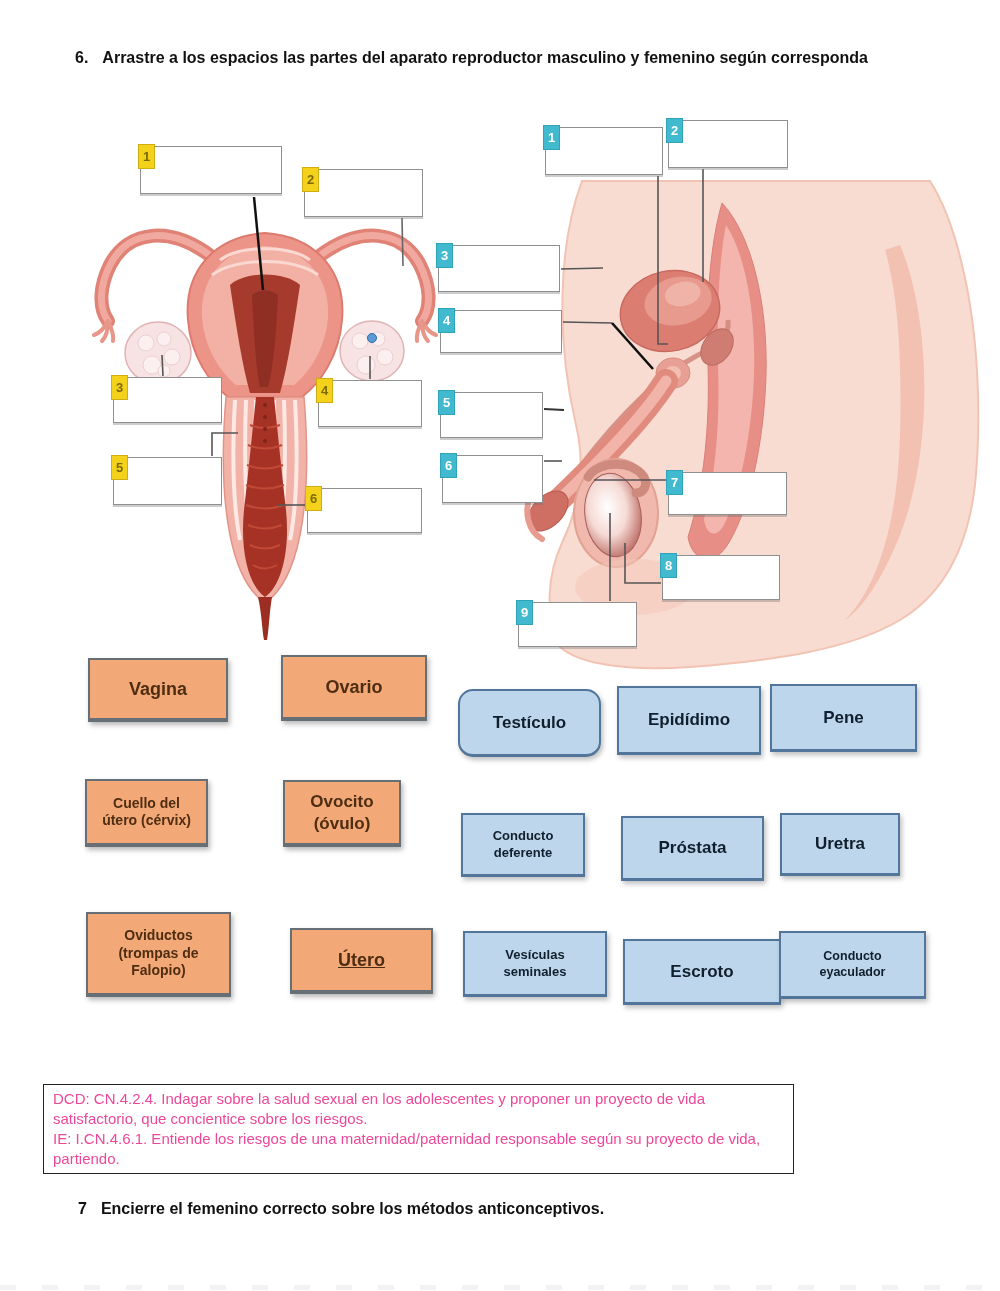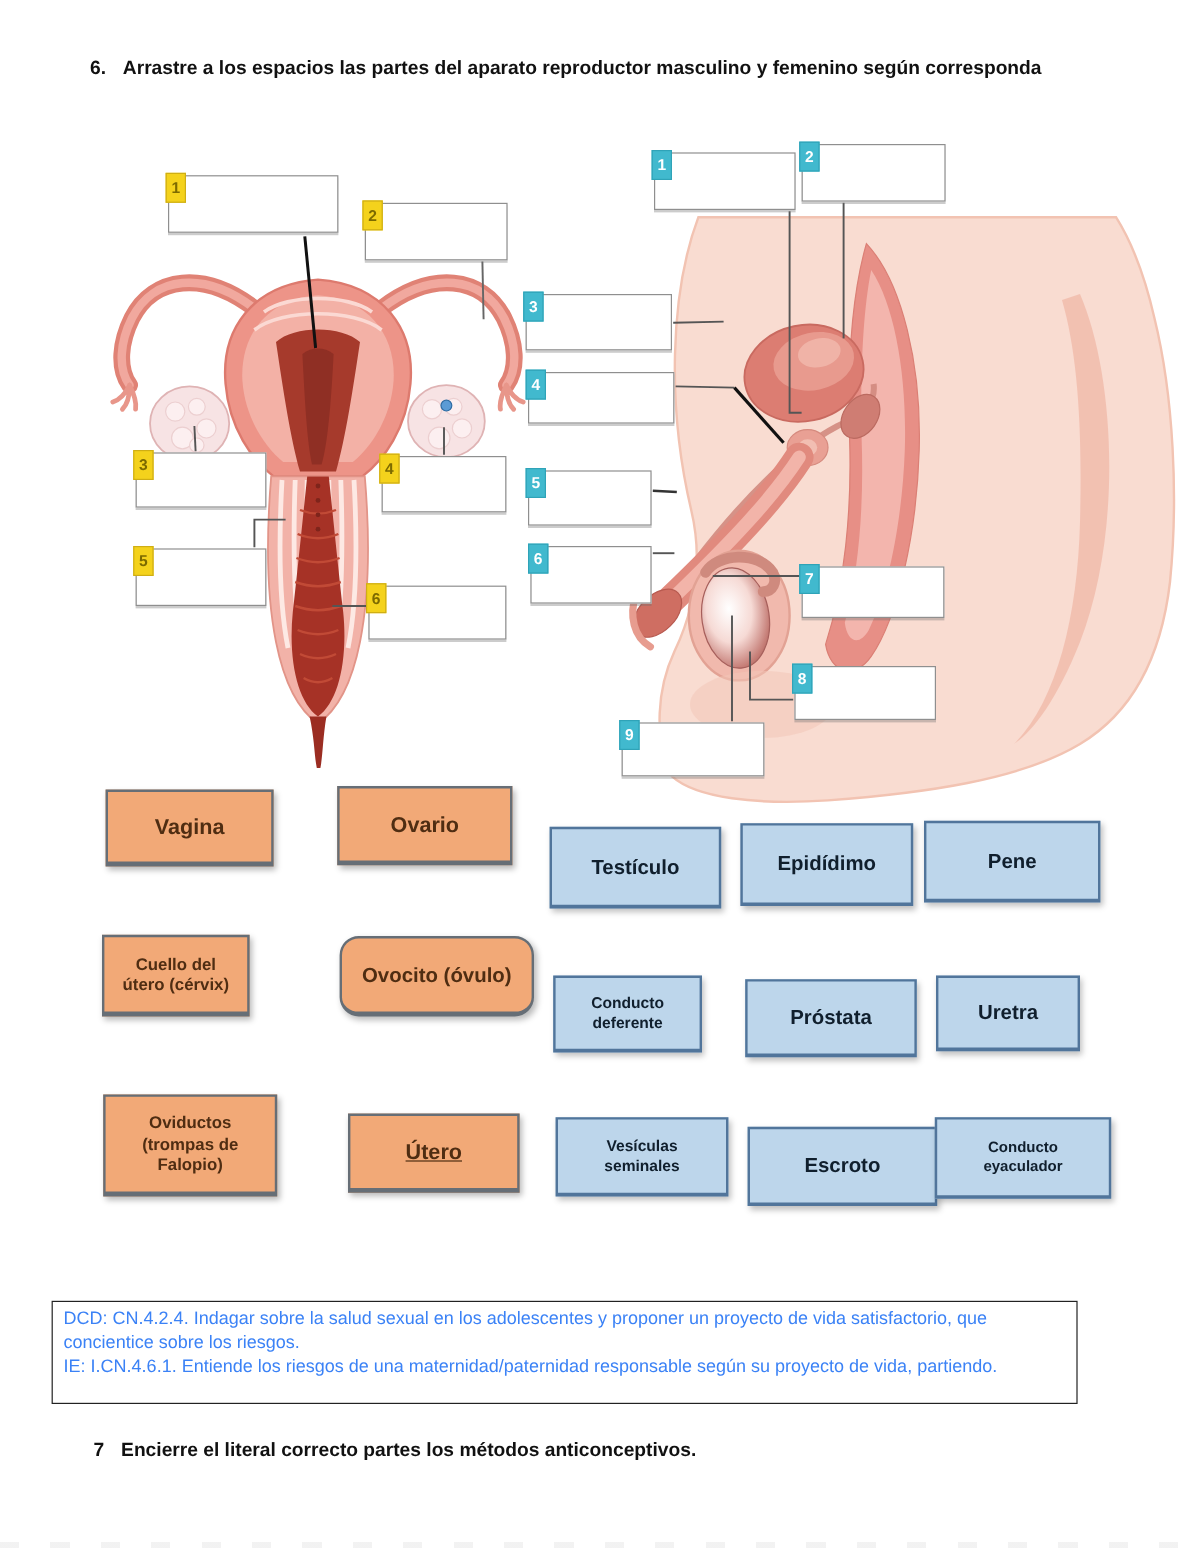--- a/index.html
+++ b/index.html
@@ -20,22 +20,22 @@
 
   
   .tile{position:absolute;display:flex;align-items:center;justify-content:center;text-align:center;
         padding:2px 8px;box-sizing:border-box;font-weight:bold;cursor:grab;line-height:1.25;}
   .tile.o{background:#f2a977;border:2px solid #666e76;border-bottom-width:4px;
           box-shadow:2px 3px 5px rgba(0,0,0,.28);color:#4f2d12;}
   .tile.b{background:#bdd6eb;border:2px solid #51759b;border-bottom-width:3px;
           box-shadow:2px 3px 5px rgba(0,0,0,.25);color:#101f2d;}
 
   
-  .dcdbox{position:absolute;left:43px;top:1084px;width:855px;min-height:86px;border:1.5px solid #222;
-          box-sizing:border-box;padding:4px 9px;font-size:15px;line-height:1.33;color:#3b82f6;}
+  .dcdbox{position:absolute;left:43px;top:1084px;width:751px;min-height:86px;border:1.5px solid #222;
+          box-sizing:border-box;padding:4px 9px;font-size:15px;line-height:1.33;color:#ec4899;}
   .dcdbox p{margin:0;}
 
   .bottom-strip{position:absolute;left:0;top:1285px;width:1000px;height:5px;opacity:.45;
     background:repeating-linear-gradient(90deg,#e3e3e3 0 16px,transparent 16px 42px);}
 
   svg{position:absolute;}
   .lines path, .lines line, .lines polyline{fill:none;}
 </style>
 </head>
 <body>
@@ -202,39 +202,39 @@
   <div class="drop" style="left:662px;top:555px;width:118px;height:45px;">
     <span class="tag c">8</span>
     </div>
   <div class="drop" style="left:518px;top:602px;width:119px;height:45px;">
     <span class="tag c">9</span>
     </div>
 
   <div class="tile o" style="left:88px;top:658px;width:140px;height:64px;font-size:18px;">Vagina</div>
   <div class="tile o" style="left:281px;top:655px;width:146px;height:66px;font-size:18px;">Ovario</div>
   <div class="tile o" style="left:85px;top:779px;width:123px;height:68px;font-size:14px;">Cuello del útero (cérvix)</div>
-  <div class="tile o" style="left:283px;top:780px;width:162px;height:67px;font-size:17px;border-radius:16px;">Ovocito (óvulo)</div>
+  <div class="tile o" style="left:283px;top:780px;width:118px;height:67px;font-size:17px;">Ovocito (óvulo)</div>
   <div class="tile o" style="left:86px;top:912px;width:145px;height:85px;font-size:14px;">Oviductos (trompas de Falopio)</div>
   <div class="tile o" style="left:290px;top:928px;width:143px;height:66px;font-size:18px;text-decoration:underline;">Útero</div>
 
-  <div class="tile b" style="left:458px;top:689px;width:143px;height:68px;font-size:17px;">Testículo</div>
+  <div class="tile b" style="left:458px;top:689px;width:143px;height:68px;font-size:17px;border-radius:15px;">Testículo</div>
   <div class="tile b" style="left:617px;top:686px;width:144px;height:69px;font-size:17px;">Epidídimo</div>
   <div class="tile b" style="left:770px;top:684px;width:147px;height:68px;font-size:17px;">Pene</div>
   <div class="tile b" style="left:461px;top:813px;width:124px;height:64px;font-size:13px;">Conducto deferente</div>
   <div class="tile b" style="left:621px;top:816px;width:143px;height:65px;font-size:17px;">Próstata</div>
   <div class="tile b" style="left:780px;top:813px;width:120px;height:63px;font-size:17px;">Uretra</div>
   <div class="tile b" style="left:463px;top:931px;width:144px;height:66px;font-size:13px;">Vesículas seminales</div>
   <div class="tile b" style="left:623px;top:939px;width:158px;height:66px;font-size:17px;">Escroto</div>
   <div class="tile b" style="left:779px;top:931px;width:147px;height:68px;font-size:12.5px;">Conducto eyaculador</div>
 
   <div class="dcdbox">
     <p>DCD: CN.4.2.4. Indagar sobre la salud sexual en los adolescentes y proponer un proyecto de vida satisfactorio, que concientice sobre los riesgos.</p>
     <p>IE: I.CN.4.6.1.  Entiende los riesgos de una maternidad/paternidad responsable según su proyecto de vida, partiendo.</p>
   </div>
 
   <div class="qrow" style="left:78px;top:1197px;">
     <span class="qnum">7</span>
-    <span class="qtext">Encierre el literal correcto partes los métodos anticonceptivos.</span>
+    <span class="qtext">Encierre el femenino correcto sobre los métodos anticonceptivos.</span>
   </div>
 
   <div class="bottom-strip"></div>
 
 </div>
 
 </body></html>

